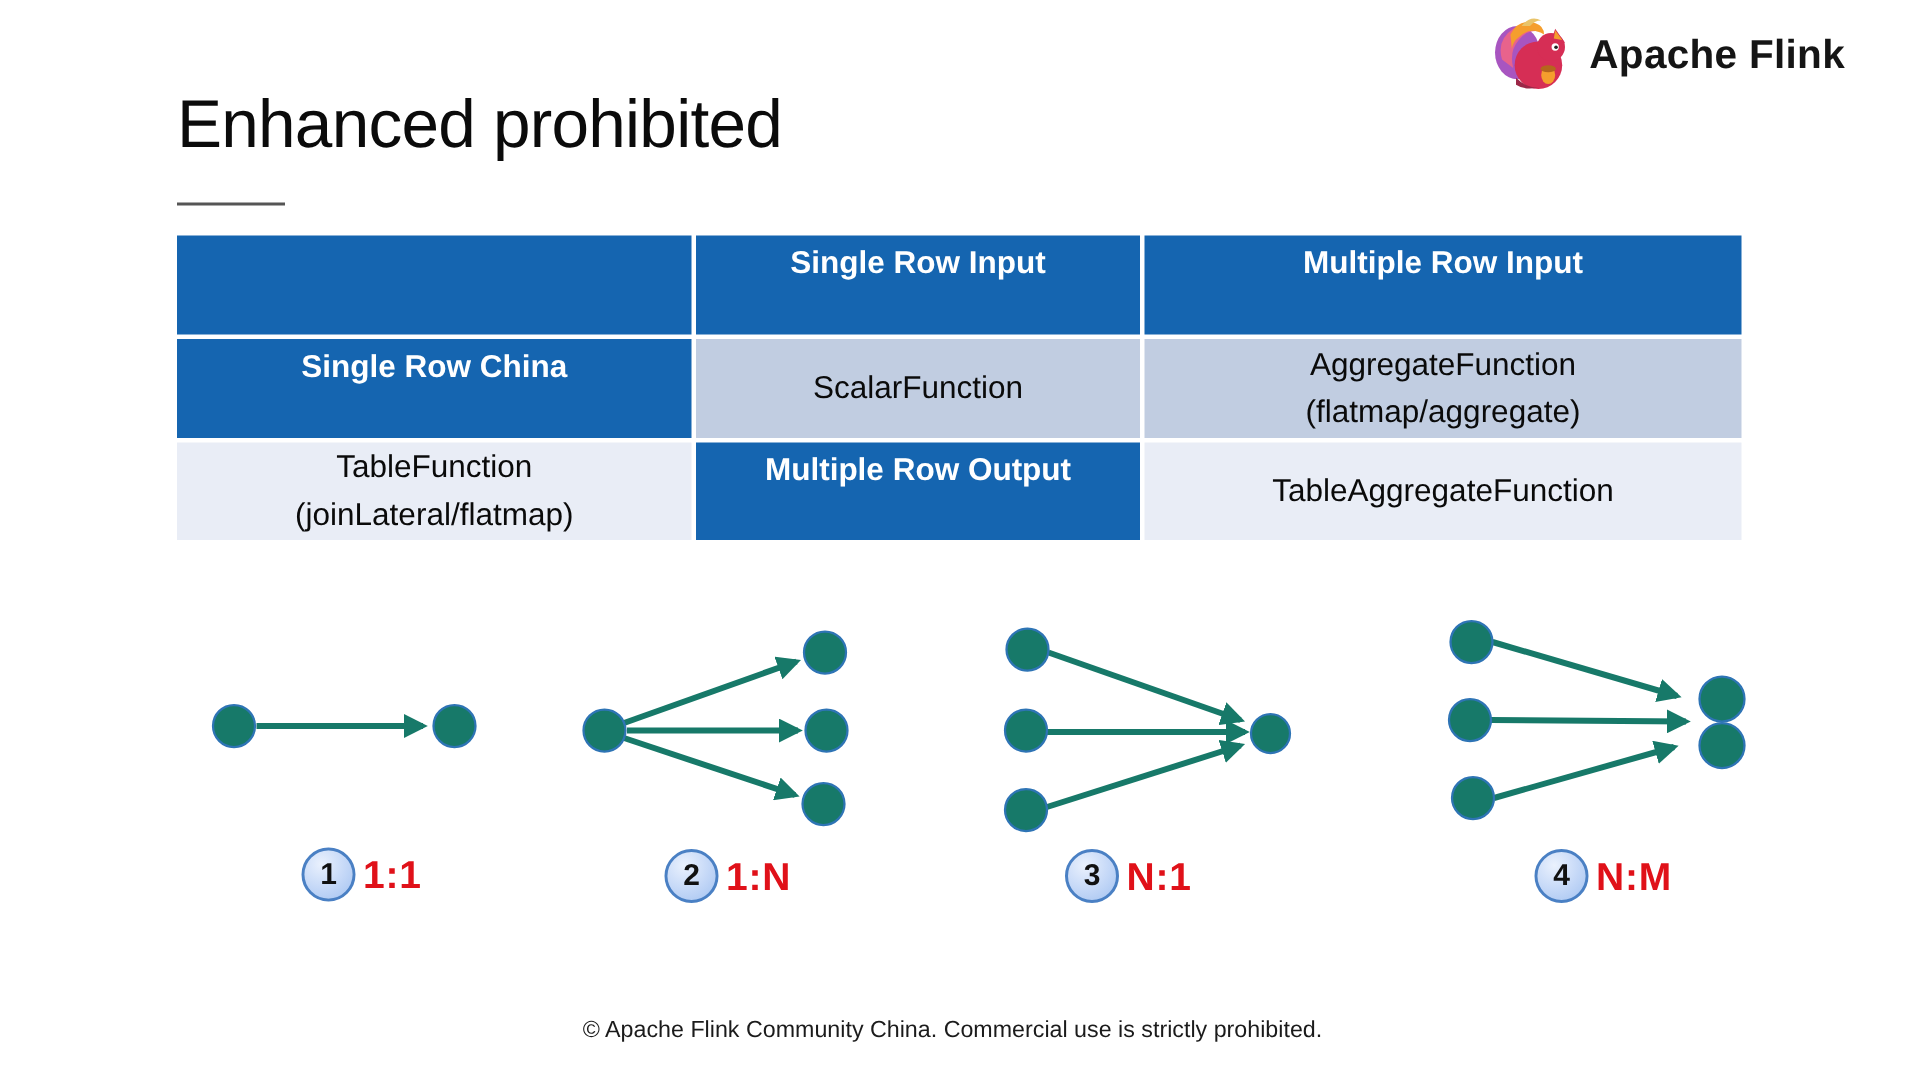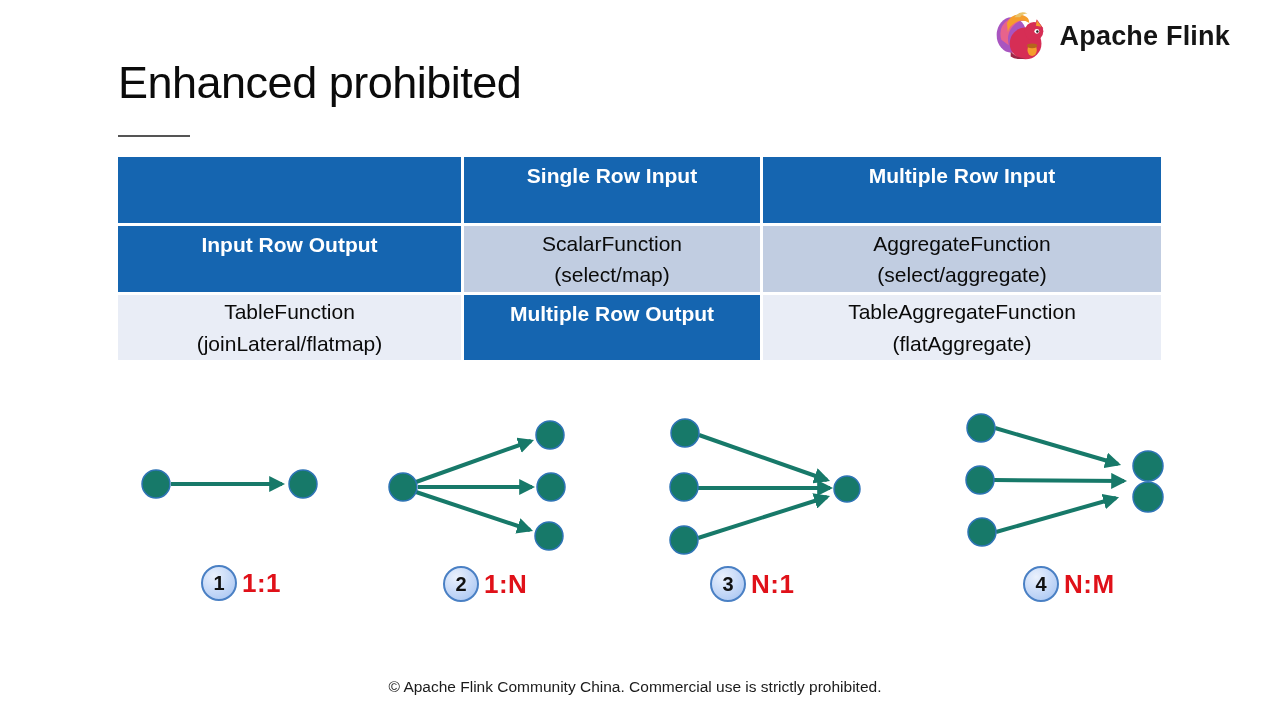--- a/index.html
+++ b/index.html
@@ -66,38 +66,36 @@
   </div>
 
   <h1 class="title">Enhanced prohibited</h1>
   <div class="title-rule"></div>
 
   <div class="ftable">
     <div class="cell th"></div>
     <div class="cell th">Single Row Input</div>
     <div class="cell th">Multiple Row Input</div>
 
-    <div class="cell rowlabel">Input Row Output</div>
+    <div class="cell rowlabel">Single Row China</div>
     <div class="cell data dark">
       <span>ScalarFunction</span>
-      <span>(select/map)</span>
     </div>
     <div class="cell data dark">
       <span>AggregateFunction</span>
-      <span>(select/aggregate)</span>
+      <span>(flatmap/aggregate)</span>
     </div>
 
     <div class="cell data light">
       <span>TableFunction</span>
       <span>(joinLateral/flatmap)</span>
     </div>
     <div class="cell rowlabel">Multiple Row Output</div>
     <div class="cell data light">
       <span>TableAggregateFunction</span>
-      <span>(flatAggregate)</span>
     </div>
   </div>
 
   <div class="diagram" style="left:130px; top:410px;">
     <svg width="200" height="150" viewBox="0 0 200 150">
       <defs>
         <marker id="ah1" viewBox="0 0 10 10" refX="8" refY="5" markerWidth="4" markerHeight="4" orient="auto">
           <path d="M0,0 L10,5 L0,10 z" fill="#177969"></path>
         </marker>
       </defs>

